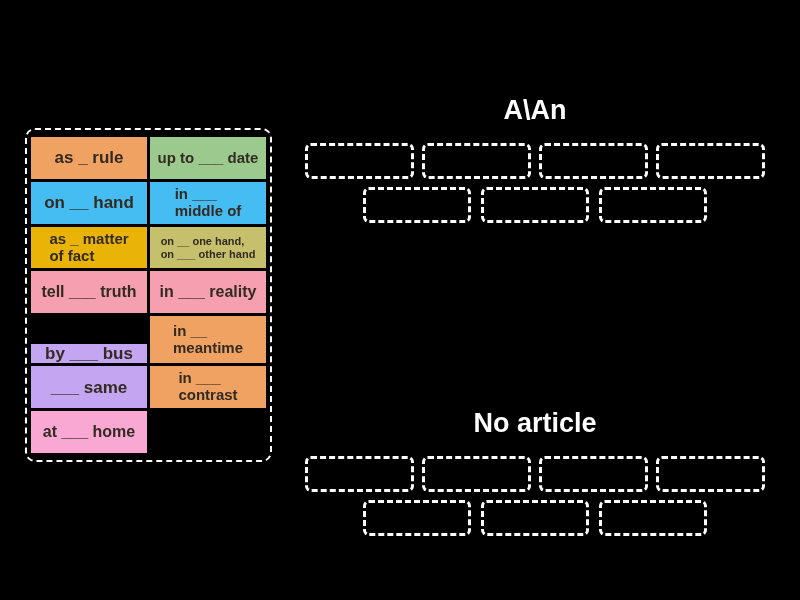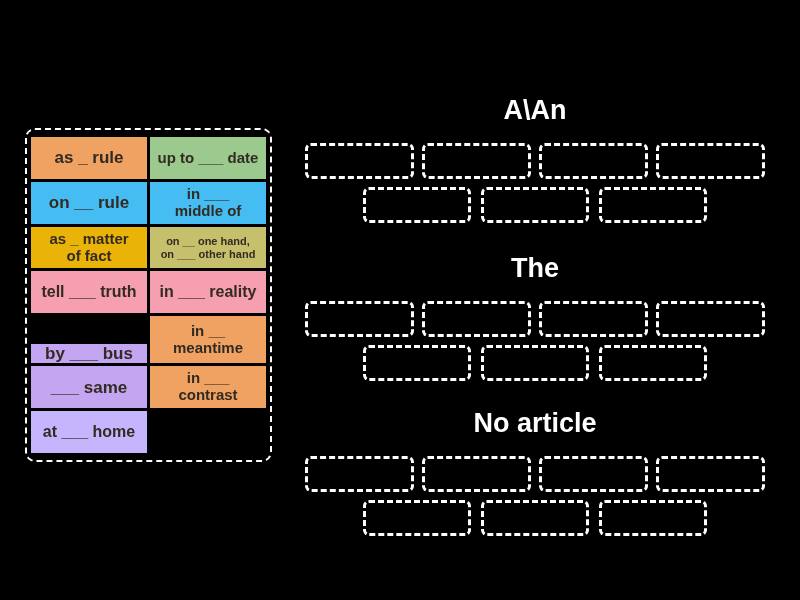--- a/index.html
+++ b/index.html
@@ -30,21 +30,21 @@
     grid-template-columns: 1fr 1fr;
     grid-auto-rows: 1fr;
     gap: 3px;
     width: 100%;
     height: 100%;
   }
   .tile {
     display: flex;
     align-items: center;
     justify-content: center;
-    text-align: center;
+    text-align: left;
     font-weight: 700;
     font-size: 16px;
     line-height: 1.12;
     color: #332b22;
     white-space: pre-line;
     cursor: grab;
   }
   .fs17 { font-size: 17px; }
   .fs15 { font-size: 15px; }
   .fs11 { font-size: 11px; }
@@ -85,68 +85,54 @@
 </style>
 </head>
 <body>
 
 <div class="stage">
 
   <div class="tile-group">
     <div class="tile-grid">
       <div class="tile fs17" style="background-color: rgb(240, 162, 99);">as _ rule</div>
       <div class="tile fs15" style="background-color: rgb(155, 201, 142);">up to ___ date</div>
-      <div class="tile fs17" style="background-color: rgb(69, 189, 242);">on __ rule</div>
+      <div class="tile fs17" style="background-color: rgb(69, 189, 242);">on __ hand</div>
       <div class="tile fs15" style="background-color: rgb(69, 189, 242);">in ___
 middle of</div>
       <div class="tile fs15" style="background-color: #eab308;">as _ matter
 of fact</div>
       <div class="tile fs11" style="background-color: rgb(198, 191, 107);">on __ one hand,
 on ___ other hand</div>
       <div class="tile" style="background-color: rgb(246, 159, 177);">tell ___ truth</div>
       <div class="tile" style="background-color: rgb(246, 159, 177);">in ___ reality</div>
       <div class="tile fs17" style="background-color: rgb(195, 165, 242); margin-top: 28px;">by ___ bus</div>
       <div class="tile fs15" style="background-color: rgb(240, 162, 99);">in __
 meantime</div>
       <div class="tile fs17" style="background-color: rgb(195, 165, 242);">___ same</div>
       <div class="tile fs15" style="background-color: rgb(240, 162, 99);">in ___
 contrast</div>
-      <div class="tile" style="background-color: #c4b5fd;">at ___ home</div>
+      <div class="tile" style="background-color: #f9a8d4;">at ___ home</div>
     </div>
   </div>
 
   <div class="category cat-a">
     <h2 class="cat-title">A\An</h2>
     <div class="zone-row r1">
       <div class="zone"></div>
       <div class="zone"></div>
       <div class="zone"></div>
       <div class="zone"></div>
     </div>
     <div class="zone-row r2">
       <div class="zone"></div>
       <div class="zone"></div>
       <div class="zone"></div>
     </div>
   </div>
 
-  <div class="category cat-the">
-    <h2 class="cat-title">The</h2>
-    <div class="zone-row r1">
-      <div class="zone"></div>
-      <div class="zone"></div>
-      <div class="zone"></div>
-      <div class="zone"></div>
-    </div>
-    <div class="zone-row r2">
-      <div class="zone"></div>
-      <div class="zone"></div>
-      <div class="zone"></div>
-    </div>
-  </div>
 
   <div class="category cat-no">
     <h2 class="cat-title">No article</h2>
     <div class="zone-row r1">
       <div class="zone"></div>
       <div class="zone"></div>
       <div class="zone"></div>
       <div class="zone"></div>
     </div>
     <div class="zone-row r2">

